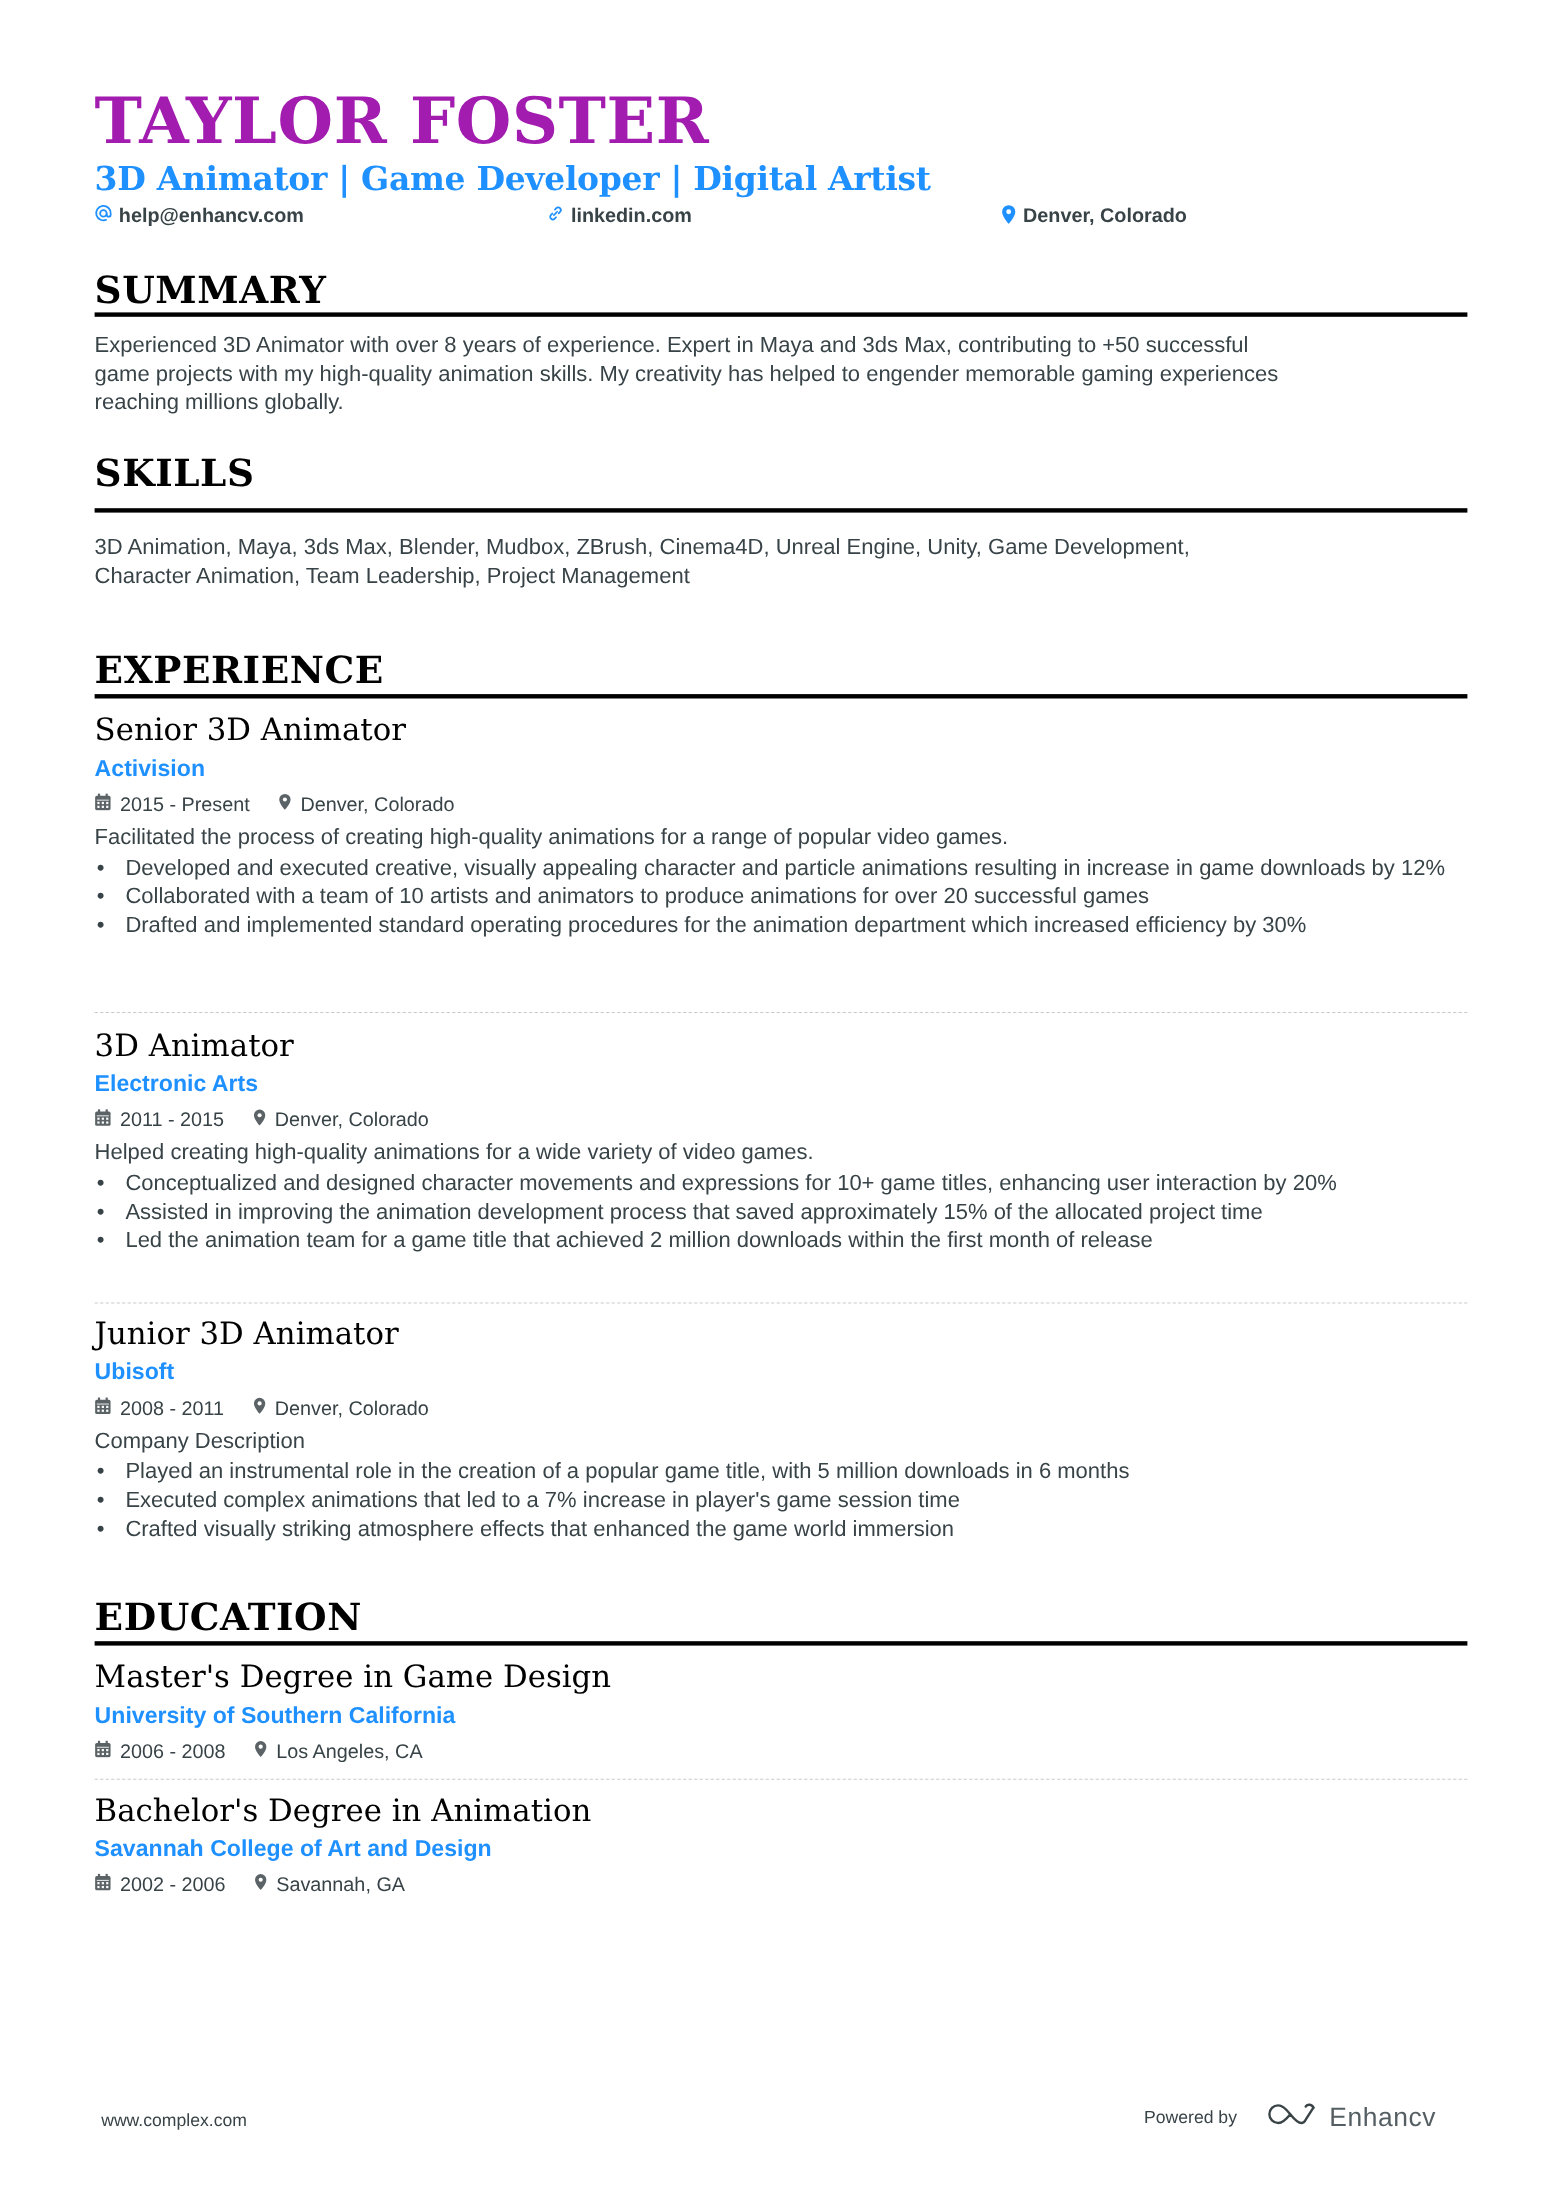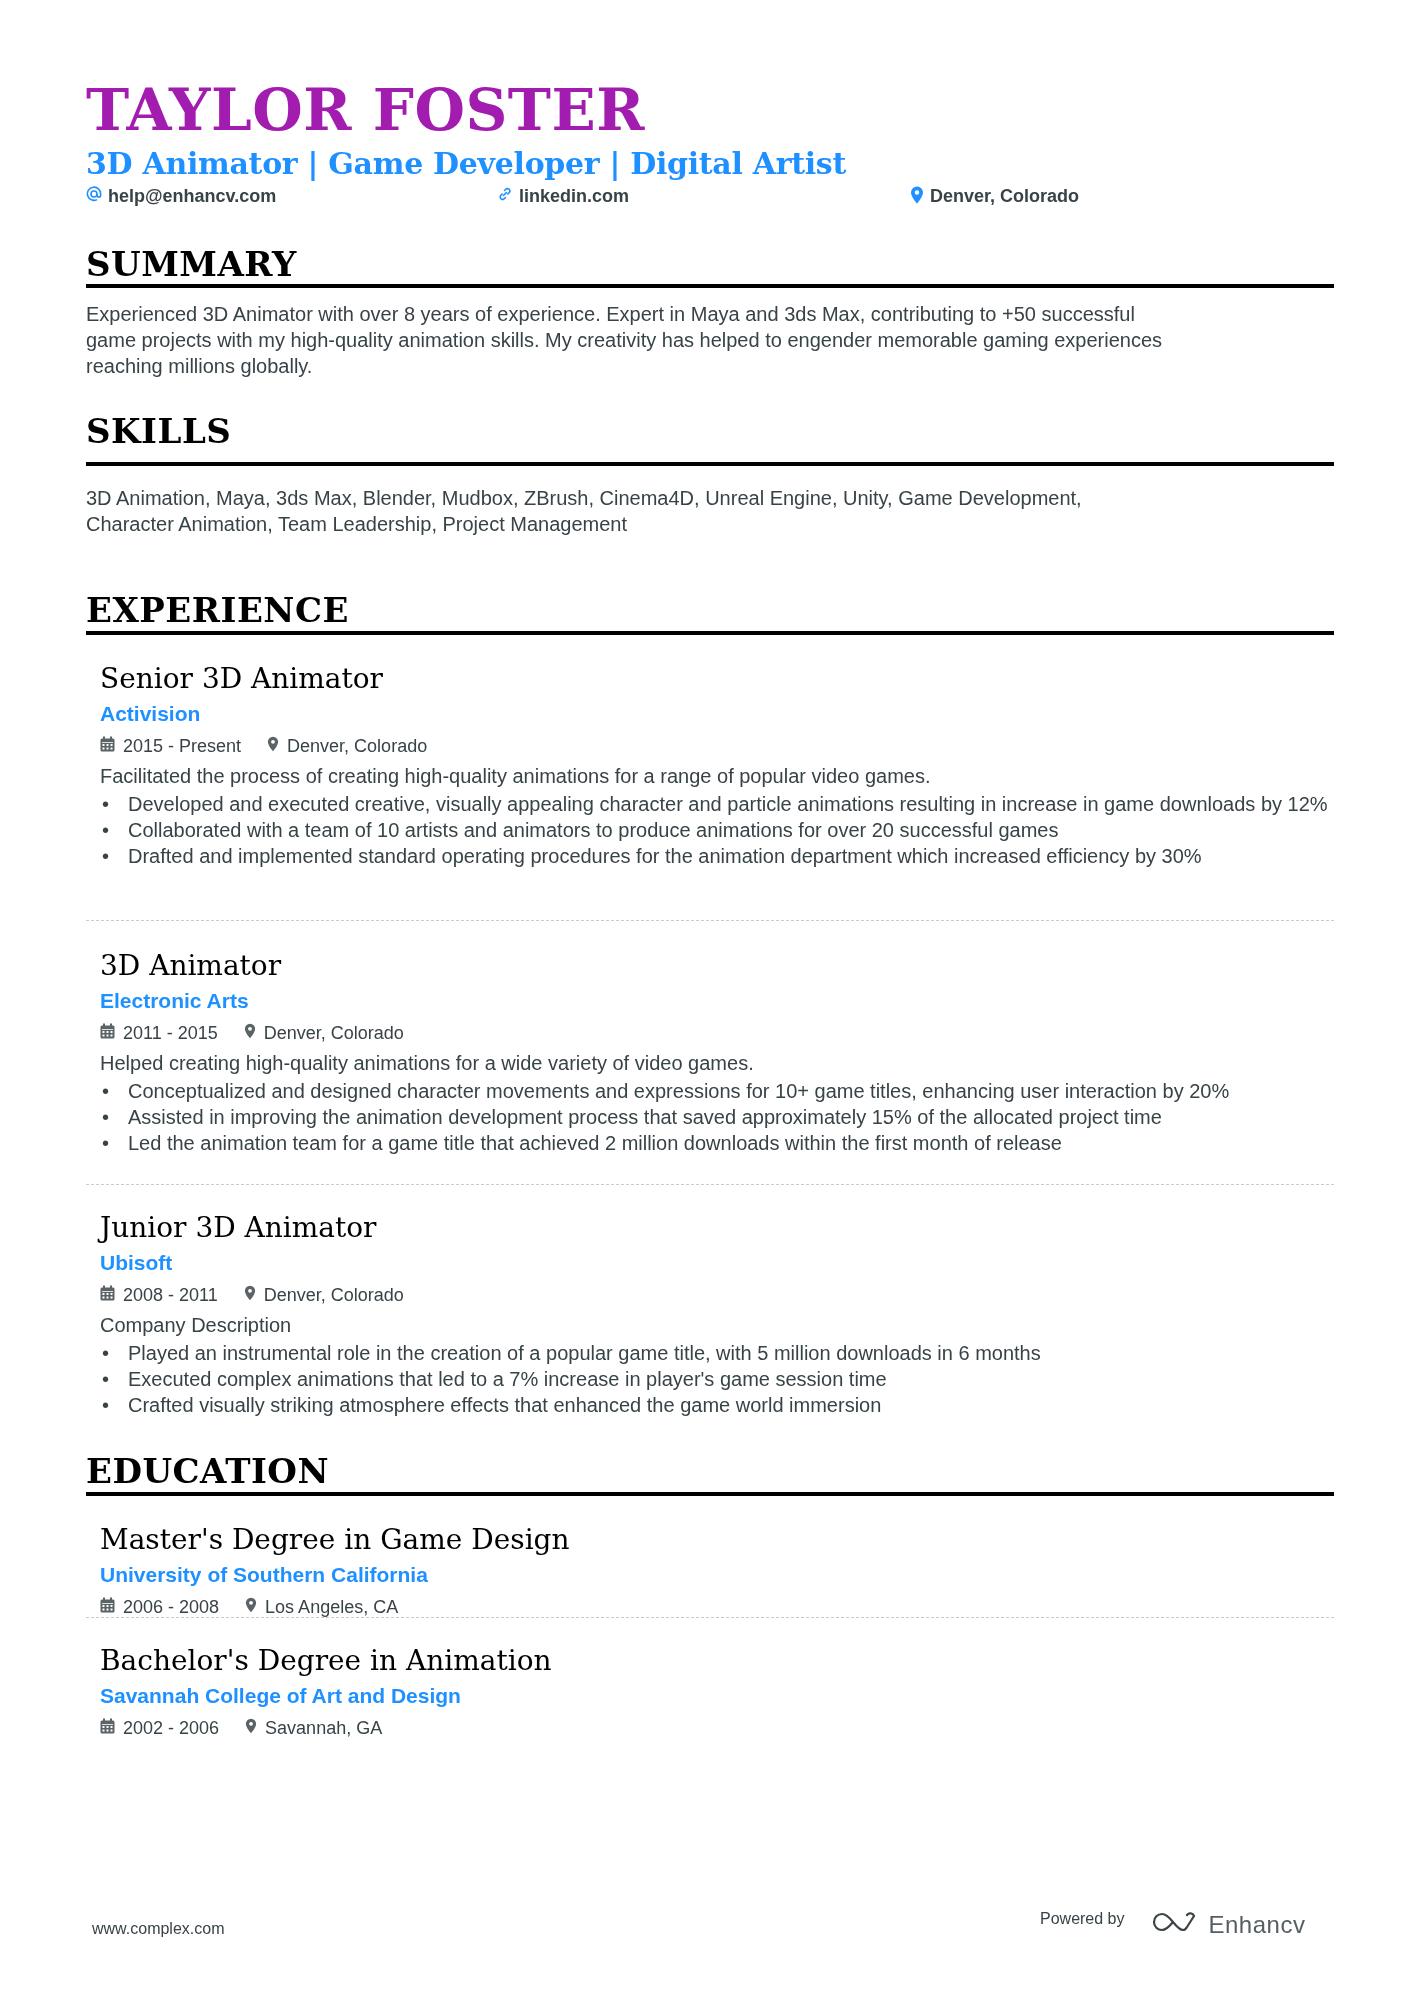--- a/index.html
+++ b/index.html
@@ -7,32 +7,32 @@
   .page { position: absolute; left: 86px; top: 0; width: 1248px; }
   .serif { font-family: "DejaVu Serif", "Liberation Serif", serif; }
   .name { position: absolute; top: 78px; left: 0; font-size: 58px; font-weight: bold; color: #a21caf; letter-spacing: 0.5px; line-height: 64px; }
   .headline { position: absolute; top: 144px; left: 0; font-size: 30px; font-weight: bold; color: #1e90ff; line-height: 40px; white-space: nowrap; letter-spacing: -0.3px; }
   .contacts { position: absolute; top: 186px; left: 0; width: 1248px; height: 24px; font-size: 18px; font-weight: bold; color: #384347; }
   .contact { position: absolute; top: 0; display: flex; align-items: flex-start; gap: 6px; white-space: nowrap; }
   .contact svg { display: block; }
   .section-title { position: absolute; left: 0; font-size: 34px; font-weight: bold; color: #000; line-height: 40px; letter-spacing: 0.5px; text-align: center; }
   .rule { position: absolute; left: 0; width: 1248px; height: 4px; background: #000; }
   .para { position: absolute; left: 0; width: 1248px; font-size: 20px; line-height: 26px; color: #384347; }
-  .entry { position: absolute; left: 14px; width: 1248px; margin-top: 15px; }
+  .entry { position: absolute; left: 0; width: 1248px; }
   .role { font-size: 28px; color: #000; line-height: 36px; height: 36px; }
   .org { font-size: 21px; font-weight: bold; color: #1e90ff; line-height: 26px; margin-top: 4px; }
   .meta { display: flex; align-items: center; font-size: 18px; color: #384347; line-height: 24px; margin-top: 6px; height: 26px; }
   .meta .item { display: flex; align-items: center; gap: 8px; margin-right: 26px; }
   .desc { font-size: 20px; line-height: 26px; margin-top: 4px; color: #384347; }
   ul.bullets { list-style: none; margin: 2px 0 0 0; padding: 0; }
   ul.bullets li { position: relative; padding-left: 28px; font-size: 20px; line-height: 26px; color: #384347; }
   ul.bullets li::before { content: "•"; position: absolute; left: 2px; top: 0; color: #384347; }
   .dash { position: absolute; left: 0; width: 1248px; border-top: 1px dashed #c8cbcd; height: 0; }
   .footer-left { position: absolute; left: 92px; top: 1920px; font-size: 16px; color: #384347; }
-  .footer-right { position: absolute; left: 1040px; top: 1910px; display: flex; gap: 26px; }
+  .footer-right { position: absolute; left: 1040px; top: 1910px; display: flex; align-items: center; gap: 26px; }
   .powered { font-size: 16px; color: #384347; }
   .brand { display: flex; align-items: center; gap: 12px; font-size: 24px; color: #555f63; letter-spacing: 0.5px; }
 </style>
 </head>
 <body>
 
 <div class="page">
 
   <div class="name serif">TAYLOR FOSTER</div>
   <div class="headline serif">3D Animator | Game Developer | Digital Artist</div>

